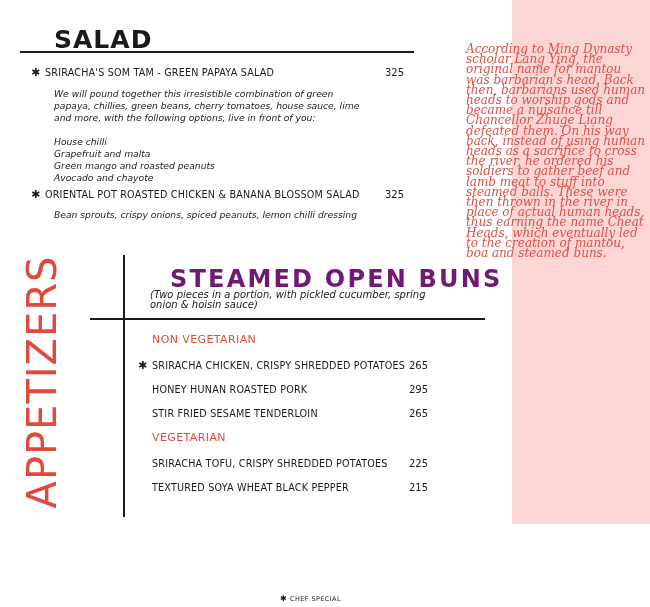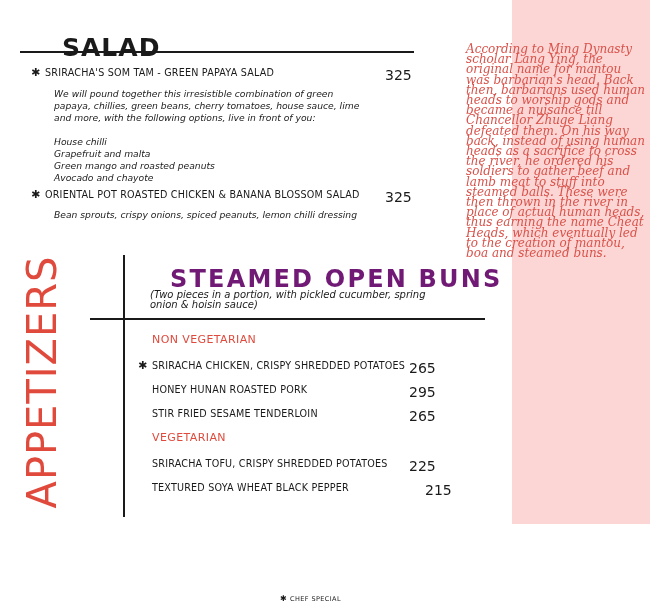--- a/index.html
+++ b/index.html
@@ -11,31 +11,31 @@
     .pink-panel {
       position: absolute; left: 512px; top: 0; width: 138px; height: 524px;
       background: #fbd6d5;
     }
     .story {
       position: absolute; left: 466px; top: 44px; width: 180px;
       font-family: "DejaVu Serif", serif; font-style: italic;
       font-size: 12px; line-height: 10.2px; color: #d9524a; margin: 0;
     }
     .salad-title {
-      position: absolute; left: 46px; top: 17px; margin: 16px;
+      position: absolute; left: 46px; top: 17px; margin: 8px;
       font-family: "DejaVu Sans", sans-serif; font-weight: bold;
       font-size: 25px; letter-spacing: 1px; color: #1a1a1a;
     }
     .rule { position: absolute; background: #1a1a1a; }
     .salad-rule { left: 20px; top: 51px; width: 394px; height: 2px; }
     .item-row {
       position: absolute; font-size: 9.6px; letter-spacing: 0.2px;
       text-transform: uppercase; color: #1a1a1a; white-space: nowrap;
     }
-    .price { position: absolute; font-size: 14px; color: #1a1a1a; }
+    .price { position: absolute; font-size: 10px; color: #1a1a1a; }
     .star {
       position: absolute; font-size: 11px; line-height: 11px; color: #1a1a1a;
     }
     .desc {
       position: absolute; font-style: italic; font-size: 9.2px; line-height: 12px;
       color: #1a1a1a; margin: 8px; white-space: nowrap;
     }
     .appetizers {
       position: absolute; left: 12px; top: 232px; width: 60px; height: 300px;
     }
@@ -111,17 +111,17 @@
 
 <span class="item-row" style="left:152px;top:408px;text-align:right;">STIR FRIED SESAME TENDERLOIN</span>
 <span class="price" style="left:409px;top:408px;">265</span>
 
 <p class="cat" style="left:152px;top:431px;">VEGETARIAN</p>
 
 <span class="item-row" style="left:152px;top:458px;">SRIRACHA TOFU, CRISPY SHREDDED POTATOES</span>
 <span class="price" style="left:409px;top:458px;">225</span>
 
 <span class="item-row" style="left:152px;top:482px;">TEXTURED SOYA WHEAT BLACK PEPPER</span>
-<span class="price" style="left:409px;top:482px;margin-left:16px;">215</span>
+<span class="price" style="left:409px;top:482px;">215</span>
 
 <div class="footer">
   <span class="fstar">✱</span><span>CHEF SPECIAL</span>
 </div>
 
 </body></html>

